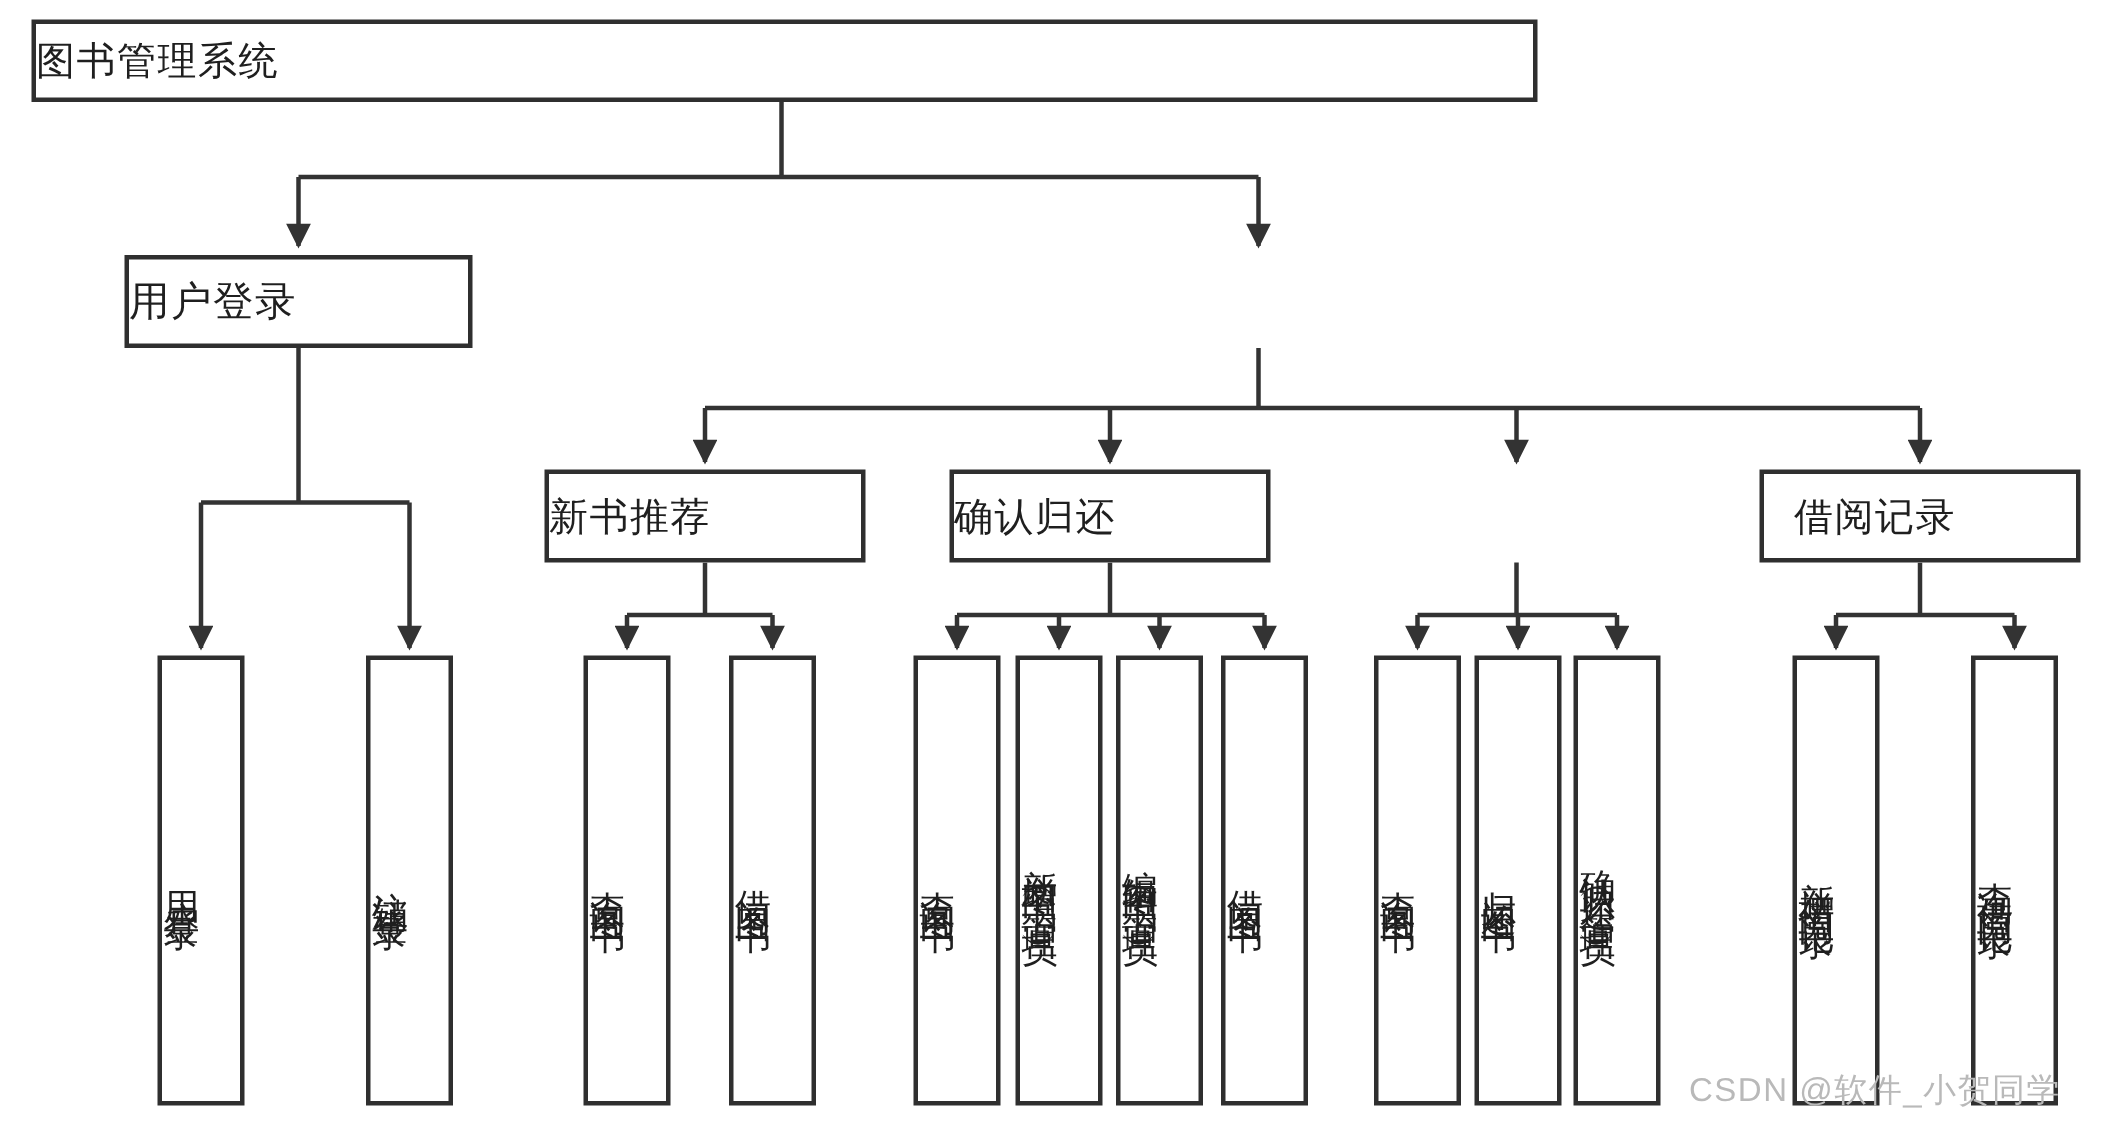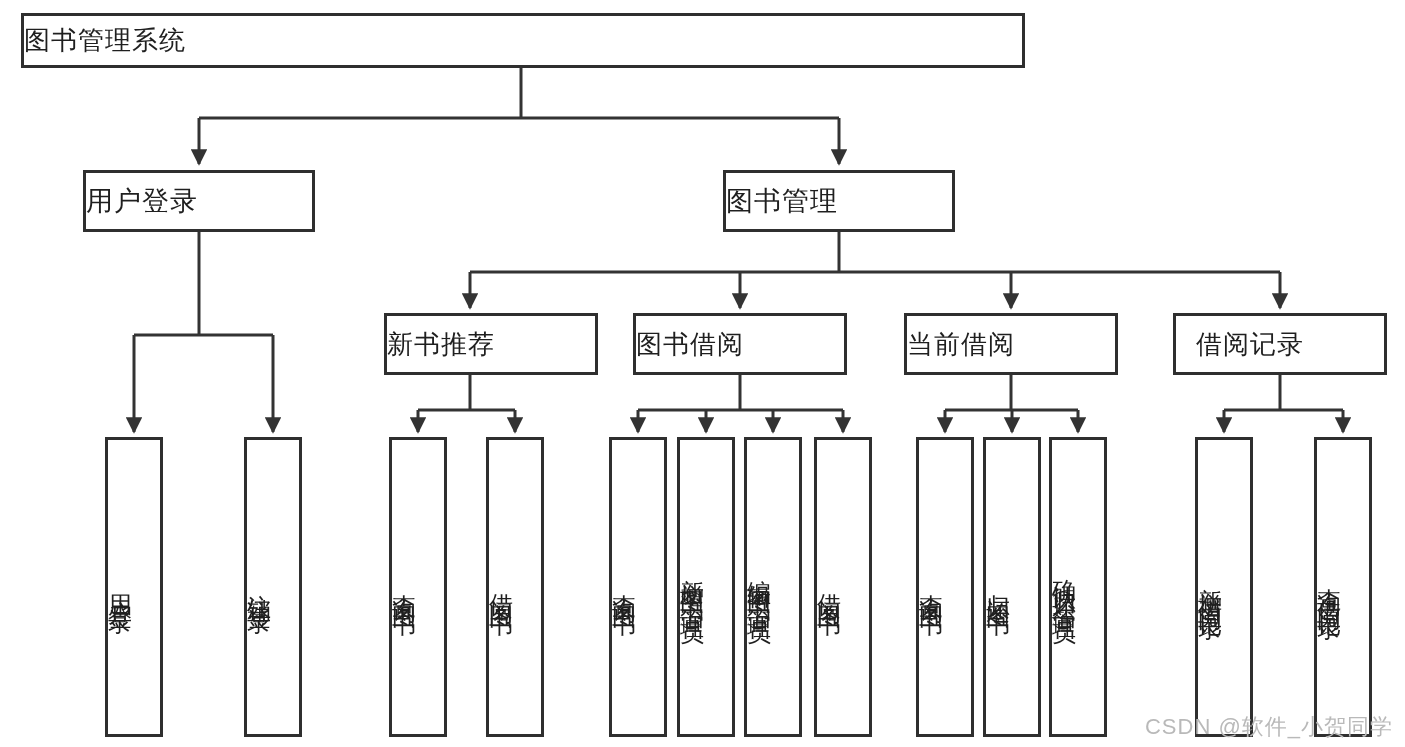--- a/index.html
+++ b/index.html
@@ -38,21 +38,21 @@
     display: flex;
     align-items: center;
     z-index: 2;
   }
   .hbox { font-size: 26px; letter-spacing: 1px; }
   .root-box  { left: 21px;  top: 13px;  width: 1004px; height: 55px; }
   .lv1       { top: 170px; width: 232px; height: 62px; font-size: 27px; }
   .lv1-user  { left: 83px; }
   .lv1-book  { left: 723px; }
   .lv2       { top: 313px; width: 214px; height: 62px; }
-  .lv2-a { left: 363px; margin-left: 21px; }
+  .lv2-a { left: 363px; }
   .lv2-b { left: 633px; }
   .lv2-c { left: 904px; }
   .lv2-d { left: 1173px; padding-left: 20px; }
   .leaf { top: 437px; width: 58px; height: 300px; }
   .leaf .vtext {
     writing-mode: vertical-rl;
     text-orientation: mixed;
     font-size: 24px;
     line-height: 1;
     letter-spacing: 6px;
@@ -66,21 +66,21 @@
   .leaf-c2 { left: 677px; }
   .leaf-c3 { left: 744px; }
   .leaf-c4 { left: 814px; }
   .leaf-d1 { left: 916px; }
   .leaf-d2 { left: 983px; }
   .leaf-d3 { left: 1049px; }
   .leaf-e1 { left: 1195px; }
   .leaf-e2 { left: 1314px; }
   .watermark {
     position: absolute;
-    right: 12px;
+    right: 31px;
     top: 712px;
     font-size: 22px;
     letter-spacing: 1px;
     color: var(--watermark, #b9b9b9);
     z-index: 5;
     white-space: nowrap;
   }
 </style>
 </head>
 <body>
@@ -135,32 +135,26 @@
     <line x1="1343" y1="410" x2="1343" y2="432" marker-end="url(#arrow)"></line>
   </svg>
 
   <div class="node hbox root-box">
     <span>图书管理系统</span>
   </div>
 
   <div class="node hbox lv1 lv1-user">
     <span>用户登录</span>
   </div>
-  <div class="node hbox lv1 lv1-book">
-    <span>图书管理</span>
-  </div>
 
   <div class="node hbox lv2 lv2-a">
     <span>新书推荐</span>
   </div>
   <div class="node hbox lv2 lv2-b">
-    <span>图书借阅</span>
-  </div>
-  <div class="node hbox lv2 lv2-c">
-    <span>当前借阅</span>
+    <span>确认归还</span>
   </div>
   <div class="node hbox lv2 lv2-d">
     <span>借阅记录</span>
   </div>
 
   <div class="node leaf leaf-a1">
     <span class="vtext">用户登录</span>
   </div>
   <div class="node leaf leaf-a2">
     <span class="vtext">注销登录</span>

